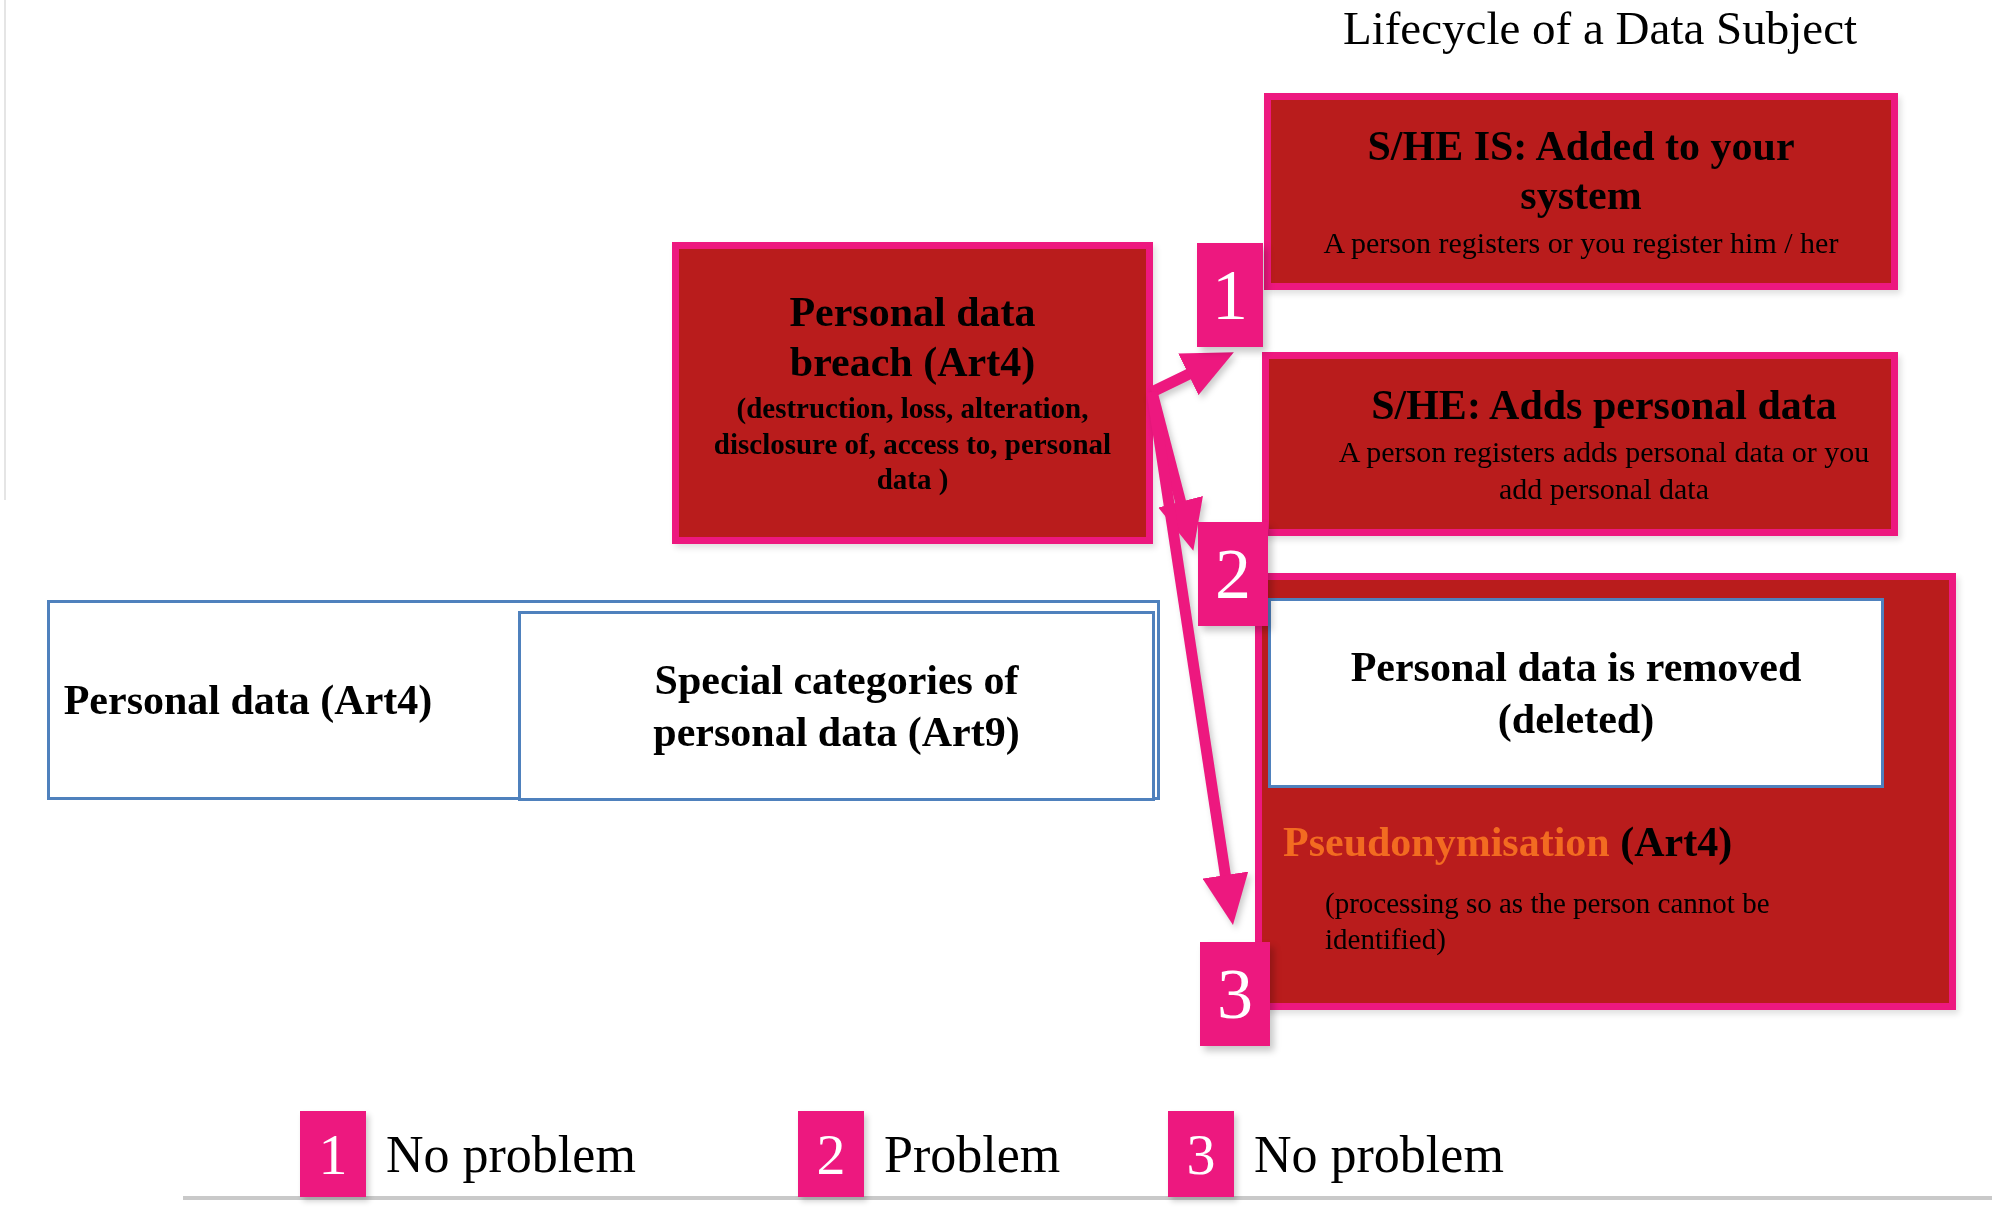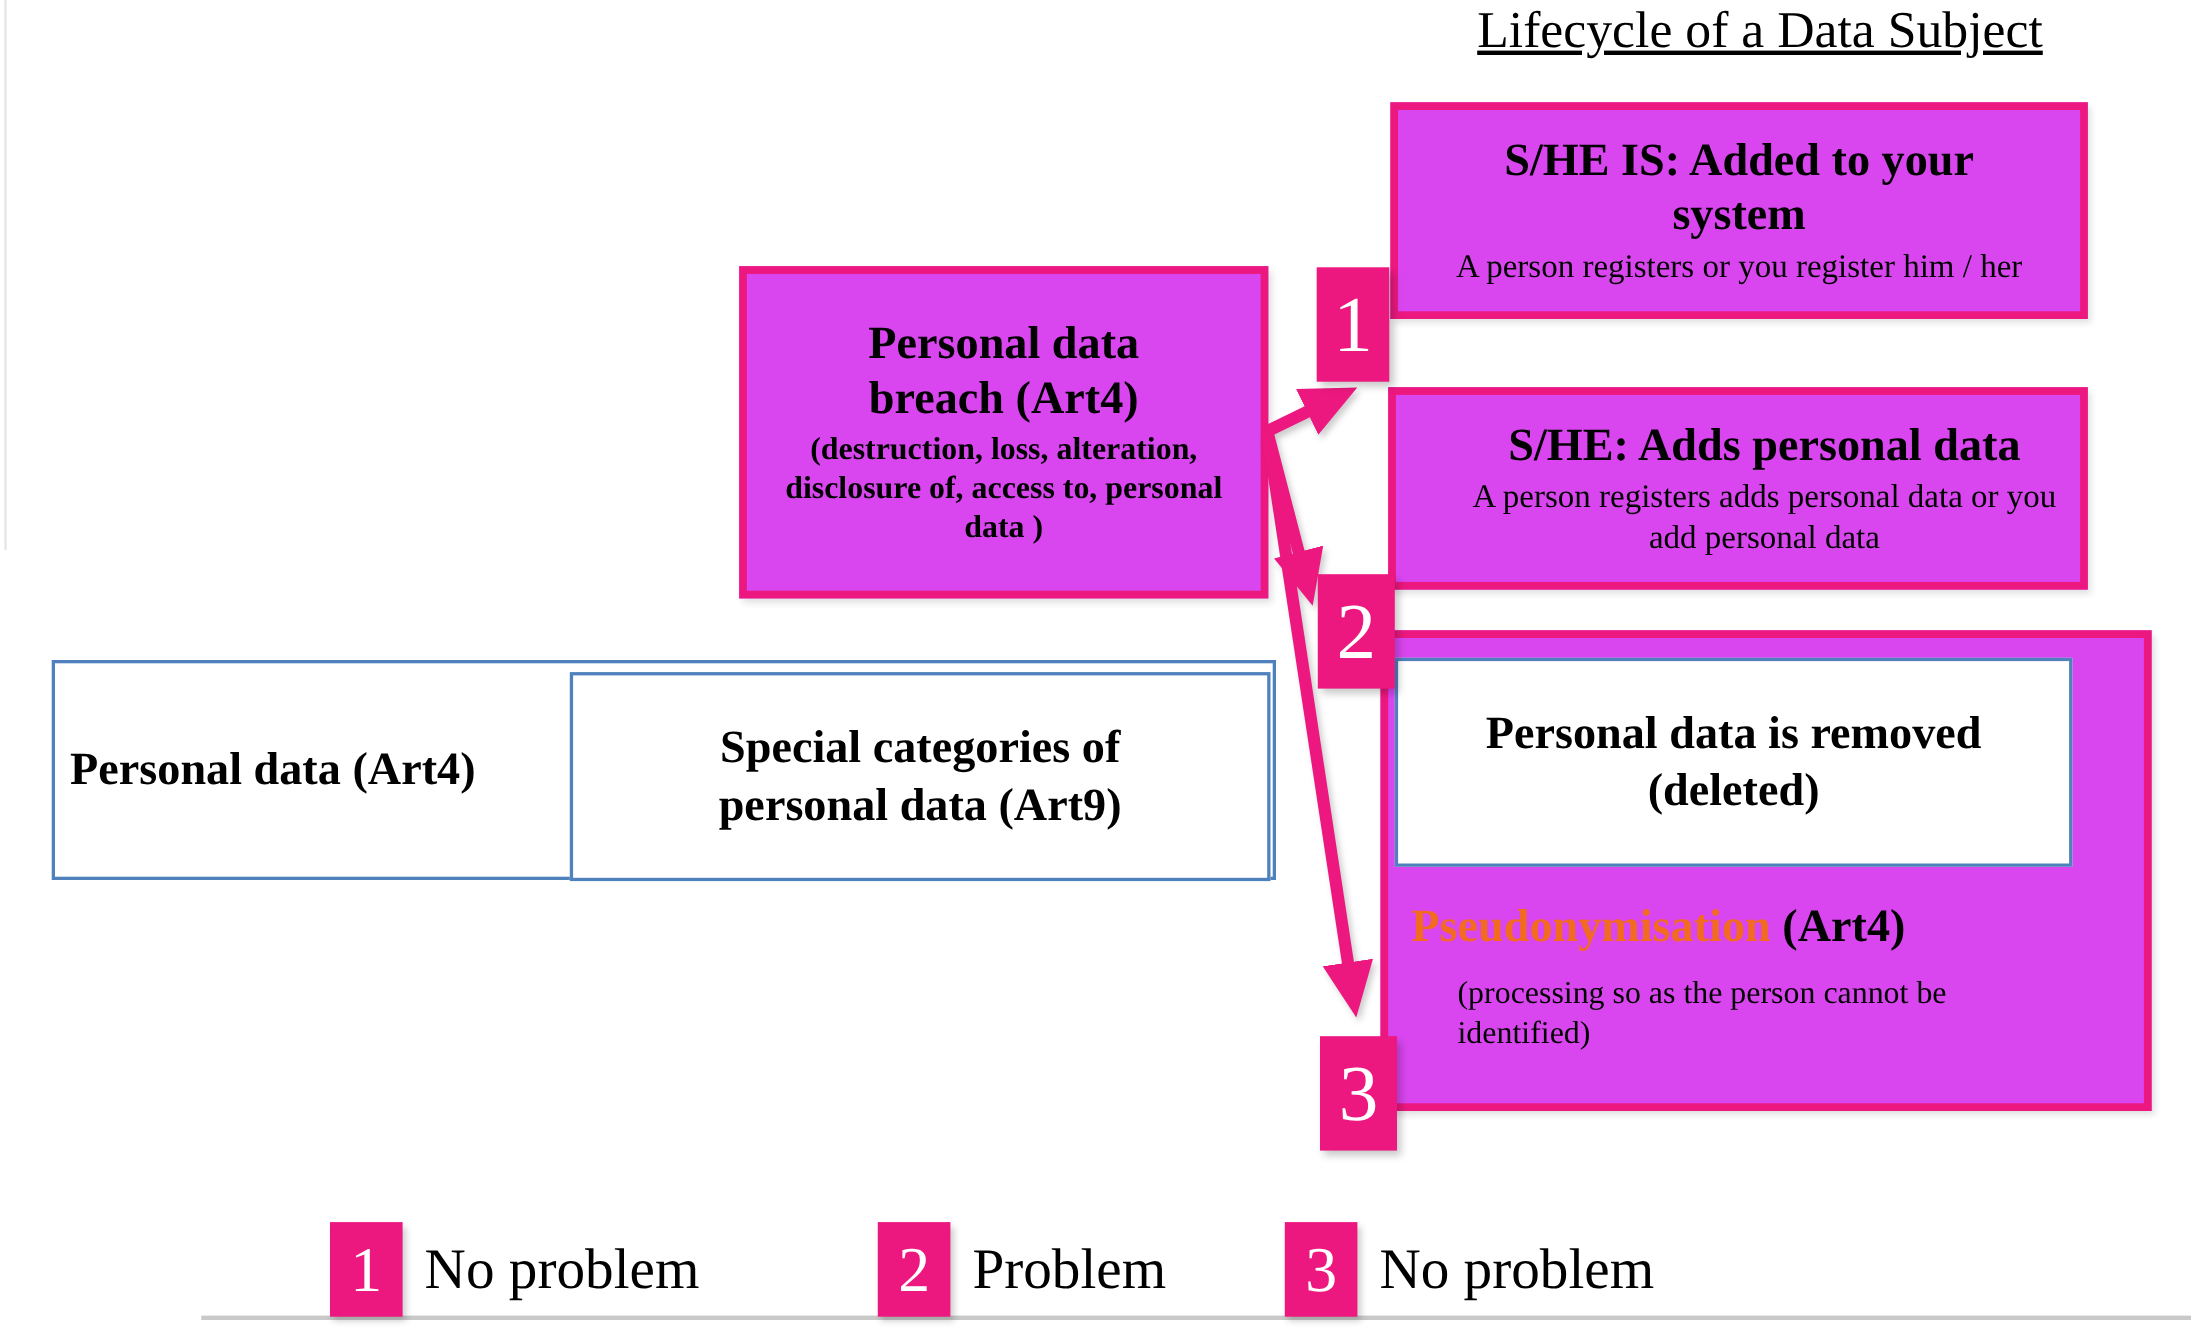--- a/index.html
+++ b/index.html
@@ -6,24 +6,24 @@
     --pink:#ED187F; --blue:#4F81BD; --orange:#F26B21; --gray_line:#C9C9C9; --edge:#E5E5E5;
   }
   *{margin:0;padding:0;box-sizing:border-box;}
   html,body{width:1992px;height:1210px;background:#fff;overflow:hidden;
     font-family:"Liberation Serif","DejaVu Serif",serif;color:#000;}
   .canvas{position:relative;width:1992px;height:1210px;background:#fff;}
 
   .slide-edge{position:absolute;left:4px;top:0;width:2px;height:500px;background:var(--edge);}
 
   .title{position:absolute;left:1250px;top:0;width:700px;text-align:center;
-    font-size:47px;line-height:1.2;text-decoration:underline;}
+    font-size:47px;line-height:1.2;}
 
   
-  .pinkbox{position:absolute;border:7px solid var(--pink);background:#d946ef;
+  .pinkbox{position:absolute;border:7px solid var(--pink);background:#b91c1c;
     display:flex;flex-direction:column;align-items:center;justify-content:center;
     text-align:center;z-index:10;box-shadow:3px 4px 6px rgba(0,0,0,0.12);}
   .pinkbox .h{font-weight:bold;font-size:42px;line-height:1.18;}
   .pinkbox .s{font-size:30px;line-height:1.22;margin-top:4px;}
 
   .box-breach{left:672px;top:242px;width:481px;height:302px;}
   .box-breach .h{max-width:330px;}
   .box-breach .s{max-width:430px;font-size:29px;font-weight:bold;}
 
   .box-added{left:1264px;top:93px;width:634px;height:197px;}

